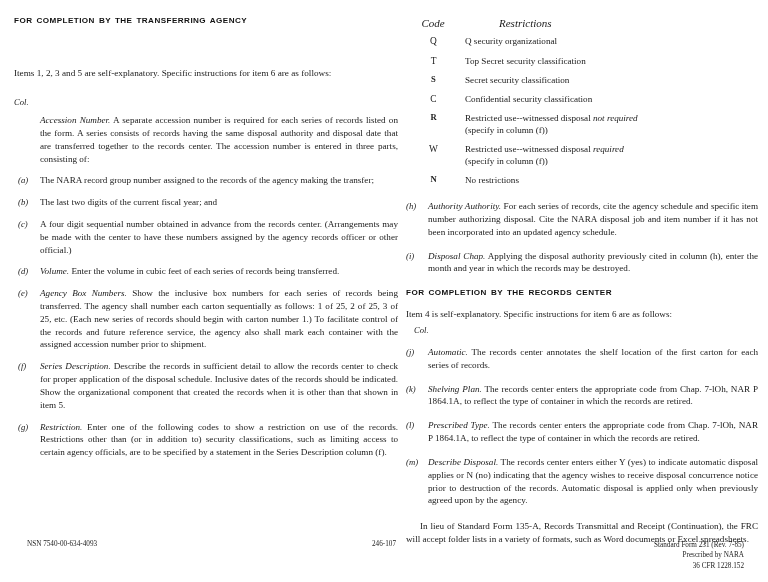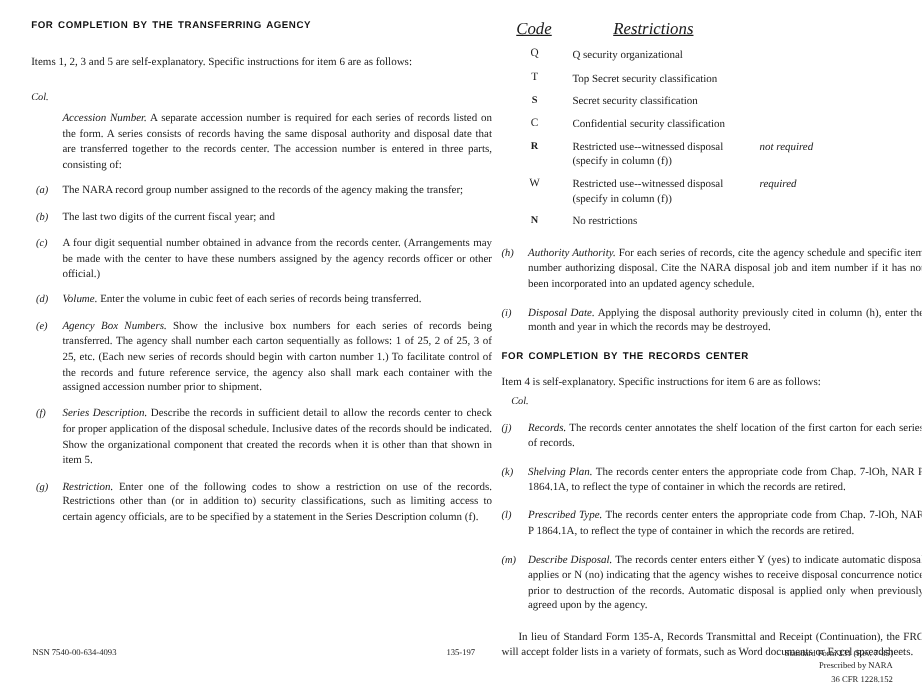--- a/index.html
+++ b/index.html
@@ -36,20 +36,21 @@
     word-spacing: 1.5px;
   }
 
   
   .columns {
     display: flex;
     margin-top: 16px;
     padding: 0 22px 0 26px;
     box-sizing: border-box;
     align-items: flex-start;
+    justify-content: center;
   }
   .col-left {
     width: 392px;
     flex: 0 0 392px;
     padding-right: 8px;
     box-sizing: border-box;
   }
   .col-right {
     width: 352px;
     flex: 0 0 352px;
@@ -61,21 +62,21 @@
     font-weight: bold;
     font-size: 8.1px;
     letter-spacing: 0.45px;
     color: #111;
     word-spacing: 1.3px;
   }
 
   .intro {
     font-size: 9.2px;
     line-height: 1.42;
-    margin-top: 20px;
+    margin-top: 42px;
     text-align: left;
   }
 
   .col-label {
     font-size: 8.6px;
     font-style: italic;
     margin-top: 17px;
   }
 
   
@@ -95,44 +96,43 @@
   }
   .item .body {
     flex: 1 1 auto;
     text-align: justify;
     text-justify: inter-word;
   }
 
   .lead-in {
     font-style: italic;
   }
-  em.ital { font-style: italic; margin-left: 28px; }
+  em.ital { font-style: italic; }
 
   
   .accession {
     margin-top: 7px;
     font-size: 9.15px;
     line-height: 1.40;
     padding-left: 26px;
     text-align: justify;
   }
 
   
   .code-table {
     margin-top: 0px;
     width: 100%;
     border-collapse: collapse;
   }
   .code-table th {
     font-weight: normal;
     font-style: italic;
-    font-size: 14px;
+    font-size: 11px;
     padding-bottom: 3px;
     text-align: left;
-    text-decoration: underline;
   }
   .code-table th.c-code {
     width: 54px;
     text-align: center;
     padding-left: 0;
   }
   .code-table th.c-restr {
     text-align: left;
     padding-left: 38px;
   }
@@ -318,32 +318,32 @@
         </tbody>
       </table>
 
       <div class="right-para">
         <span class="marker">(h)</span>
         <span class="body"><span class="lead-in">Authority Authority.</span><span>  For each series of records, cite the agency schedule and specific item number authorizing disposal. Cite the NARA disposal job and item number if it has not been incorporated into an updated agency schedule.</span></span>
       </div>
 
       <div class="right-para">
         <span class="marker">(i)</span>
-        <span class="body"><span class="lead-in">Disposal Date.</span><span> Applying the disposal authority previously cited in column (h), enter the month and year in which the records may be destroyed.</span></span>
+        <span class="body"><span class="lead-in">Disposal Chap.</span><span> Applying the disposal authority previously cited in column (h), enter the month and year in which the records may be destroyed.</span></span>
       </div>
 
       <div class="section-head rc">FOR COMPLETION BY THE RECORDS CENTER</div>
 
       <div class="right-intro">Item 4 is self-explanatory.  Specific instructions for item 6 are as follows:</div>
 
       <div class="right-col-label">Col.</div>
 
       <div class="right-para">
         <span class="marker">(j)</span>
-        <span class="body"><span class="lead-in">Records.</span><span>  The records center annotates the shelf location of the first carton for each series of records.</span></span>
+        <span class="body"><span class="lead-in">Automatic.</span><span>  The records center annotates the shelf location of the first carton for each series of records.</span></span>
       </div>
 
       <div class="right-para">
         <span class="marker">(k)</span>
         <span class="body"><span class="lead-in">Shelving Plan.</span><span>  The records center enters the appropriate code from Chap. 7-lOh, NAR P 1864.1A, to reflect the type of container in which the records are retired.</span></span>
       </div>
 
       <div class="right-para">
         <span class="marker">(l)</span>
         <span class="body"><span class="lead-in">Prescribed Type.</span><span>  The records center enters the appropriate code from Chap. 7-lOh, NAR P 1864.1A, to reflect the type of container in which the records are retired.</span></span>
@@ -354,21 +354,21 @@
         <span class="body"><span class="lead-in">Describe Disposal.</span><span>  The records center enters either Y (yes) to indicate automatic disposal applies or N (no) indicating that the agency wishes to receive disposal concurrence notice prior to destruction of the records. Automatic disposal is applied only when previously agreed upon by the agency.</span></span>
       </div>
 
       <div class="closing">In lieu of Standard Form 135-A, Records Transmittal and Receipt (Continuation), the FRC will accept folder lists in a variety of formats, such as Word documents or Excel spreadsheets.</div>
 
     </div>
   </div>
 
   <div class="footer">
     <div class="nsn">NSN 7540-00-634-4093</div>
-    <div class="pageno">135-197</div>
+    <div class="pageno">246-107</div>
     <div class="right">
       <div>Standard Form 231 (Rev. 7-85)</div>
       <div>Prescribed by NARA</div>
       <div>36 CFR 1228.152</div>
     </div>
   </div>
 
 </div>
 
 </body></html>

